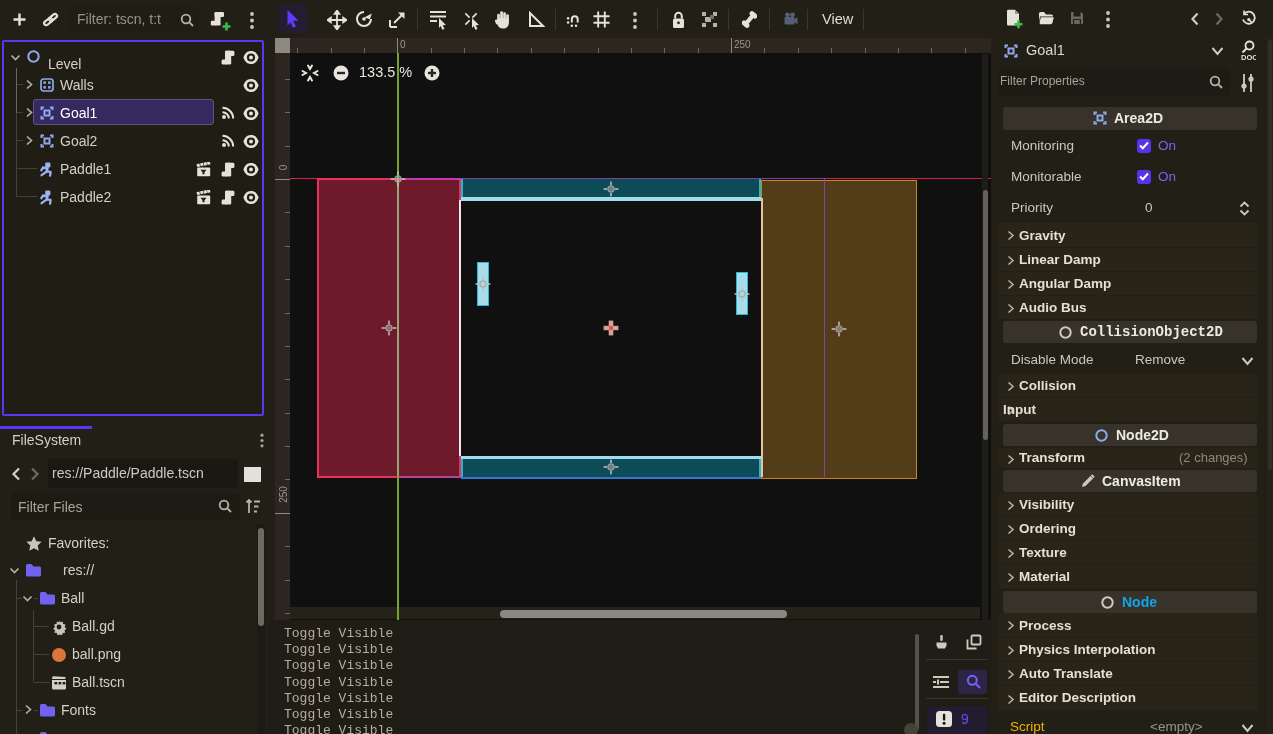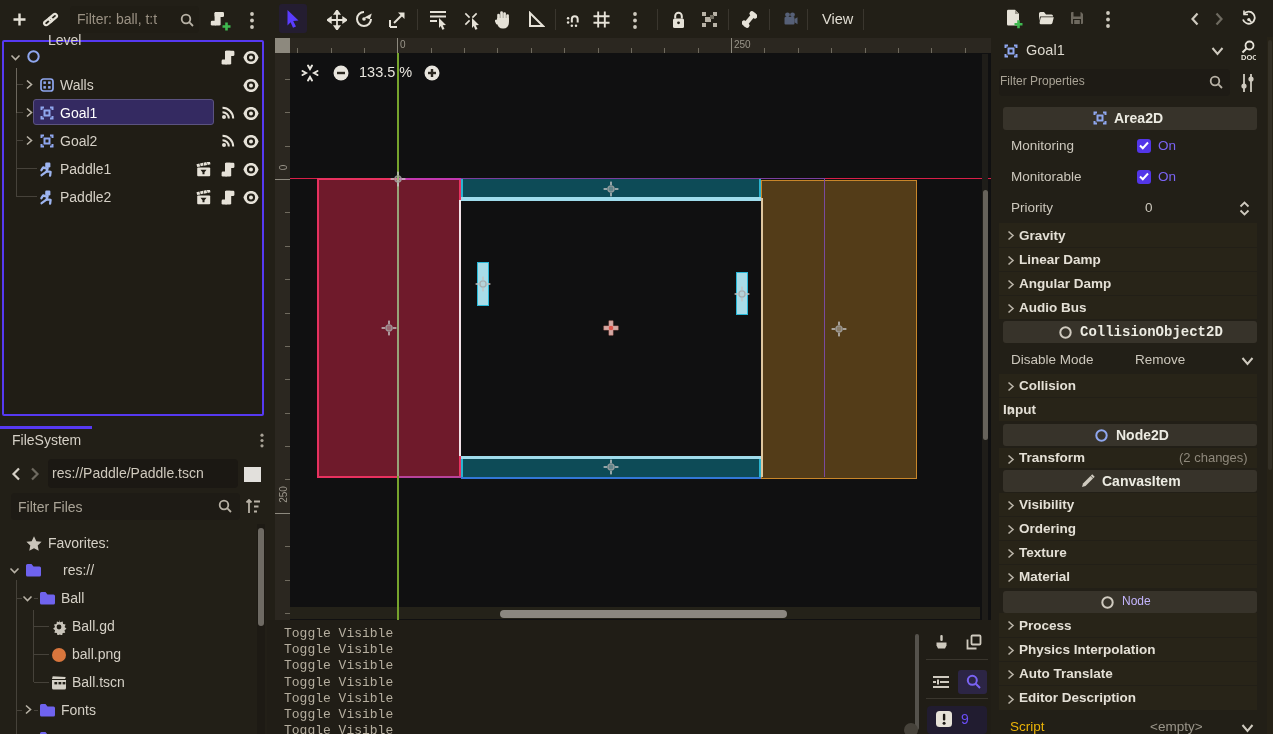--- a/index.html
+++ b/index.html
@@ -21,21 +21,21 @@
   </svg>
 
 <svg class="abs" style="left:42px;top:11px;" width="17" height="17" viewBox="0 0 17 17">
     <g fill="none" stroke="#e6e2d8" stroke-width="2.2" transform="rotate(-40 8.5 8.5)">
       <rect x="0.8" y="6.6" width="9" height="4" rx="2"></rect>
       <rect x="7.2" y="6.6" width="9" height="4" rx="2"></rect>
     </g>
   </svg>
 
 <div class="abs" style="left:70px;top:6px;width:129px;height:27px;background:#201d15;border-radius:4px;"></div>
-<div class="abs" style="left:77px;top:11px;font-size:14px;color:#9a9183;">Filter: ball, t:t</div>
+<div class="abs" style="left:77px;top:11px;font-size:14px;color:#9a9183;">Filter: tscn, t:t</div>
 <svg class="abs" style="left:180px;top:13px;" width="14" height="14" viewBox="0 0 14 14">
     <circle cx="6" cy="6" r="4.3" fill="none" stroke="#b8b2a6" stroke-width="1.8"></circle>
     <path d="M9.2 9.2 L13 13" stroke="#b8b2a6" stroke-width="1.8"></path>
   </svg>
 
 <svg class="abs" style="left:210px;top:11px;" width="21" height="20" viewBox="0 0 21 20">
     <g fill="#e6e2d8">
       <rect x="4.6" y="1" width="9.4" height="5" rx="1.3"></rect>
       <rect x="4.6" y="1" width="6" height="13.5" rx="1.3"></rect>
       <rect x="0.8" y="9.8" width="5.6" height="4.7" rx="1.3"></rect>
@@ -201,21 +201,21 @@
 <div class="abs" style="left:17px;top:196px;width:20px;height:1px;background:#46423a;"></div>
 
 <div class="abs" style="left:33px;top:99px;width:181px;height:26px;background:#342a61;border:1px solid #5b5380;border-radius:3px;box-sizing:border-box;"></div>
 
 <svg class="abs" style="left:10px;top:52px;" width="11" height="11" viewBox="0 0 11 11">
     <path d="M1.5 3.5 L5.5 7.5 L9.5 3.5" stroke="#b8b2a6" stroke-width="1.6" fill="none"></path>
   </svg>
 <svg class="abs" style="left:26px;top:49px;" width="15" height="15" viewBox="0 0 15 15">
     <circle cx="7.5" cy="7.5" r="5.2" fill="none" stroke="#8fa7ef" stroke-width="2"></circle>
   </svg>
-<div class="abs" style="left:48px;top:32px;font-size:14px;color:#d5d0c6;">Level</div>
+<div class="abs" style="left:48px;top:56px;font-size:14px;color:#d5d0c6;">Level</div>
 <svg class="abs" style="left:221px;top:50px;" width="14" height="15" viewBox="0 0 14 15">
     <g fill="#e6e2d8">
       <rect x="4" y="0.8" width="9.4" height="5.2" rx="1.3"></rect>
       <rect x="4" y="0.8" width="6.2" height="13.8" rx="1.3"></rect>
       <rect x="0.6" y="9.6" width="5.6" height="5" rx="1.3"></rect>
     </g>
   </svg>
 <svg class="abs" style="left:243px;top:50px;" width="16" height="15" viewBox="0 0 16 15">
     <path d="M8 1 C11.5 1 14 3 15.6 7.5 C14 12 11.5 14 8 14 C4.5 14 2 12 0.4 7.5 C2 3 4.5 1 8 1 z M8 3.4 a4.1 4.1 0 1 0 0 8.2 a4.1 4.1 0 1 0 0 -8.2 z" fill="#e6e2d8" fill-rule="evenodd"></path>
     <circle cx="8" cy="7.5" r="2" fill="#e6e2d8"></circle>
@@ -860,21 +860,21 @@
   <div class="abs" style="left:27px;top:545px;font-size:13.5px;font-weight:bold;color:#e4e0d6;">Texture</div>
   <div class="abs" style="left:7px;top:565px;width:258px;height:23px;background:#282418;"></div>
   <svg class="abs" style="left:14px;top:572px;" width="9" height="11" viewBox="0 0 9 11">
       <path d="M2.5 1.5 L7 5.5 L2.5 9.5" stroke="#b8b2a6" stroke-width="1.6" fill="none"></path>
     </svg>
   <div class="abs" style="left:27px;top:569px;font-size:13.5px;font-weight:bold;color:#e4e0d6;">Material</div>
   <div class="abs" style="left:11px;top:591px;width:254px;height:22px;background:#37332a;border-radius:3px;"></div>
   <svg class="abs" style="left:108px;top:595px;" width="15" height="15" viewBox="0 0 15 15">
       <circle cx="7.5" cy="7.5" r="5.2" fill="none" stroke="#cfcabf" stroke-width="2"></circle>
     </svg>
-  <div class="abs" style="left:130px;top:594px;font-size:12px;font-weight:normal;color:#c4b5fd;">Node</div>
+  <div class="abs" style="left:130px;top:594px;font-size:14px;font-weight:bold;color:#0ea5e9;">Node</div>
   <div class="abs" style="left:7px;top:613px;width:258px;height:24px;background:#282418;"></div>
   <svg class="abs" style="left:14px;top:620px;" width="9" height="11" viewBox="0 0 9 11">
       <path d="M2.5 1.5 L7 5.5 L2.5 9.5" stroke="#b8b2a6" stroke-width="1.6" fill="none"></path>
     </svg>
   <div class="abs" style="left:27px;top:618px;font-size:13.5px;font-weight:bold;color:#e4e0d6;">Process</div>
   <div class="abs" style="left:7px;top:638px;width:258px;height:23px;background:#282418;"></div>
   <svg class="abs" style="left:14px;top:645px;" width="9" height="11" viewBox="0 0 9 11">
       <path d="M2.5 1.5 L7 5.5 L2.5 9.5" stroke="#b8b2a6" stroke-width="1.6" fill="none"></path>
     </svg>
   <div class="abs" style="left:27px;top:642px;font-size:13.5px;font-weight:bold;color:#e4e0d6;">Physics Interpolation</div>

